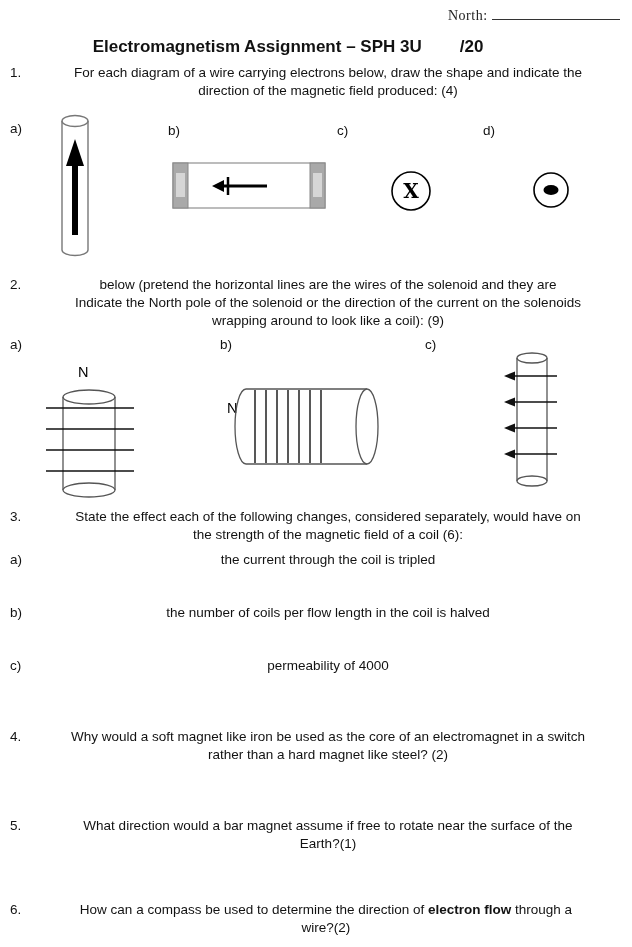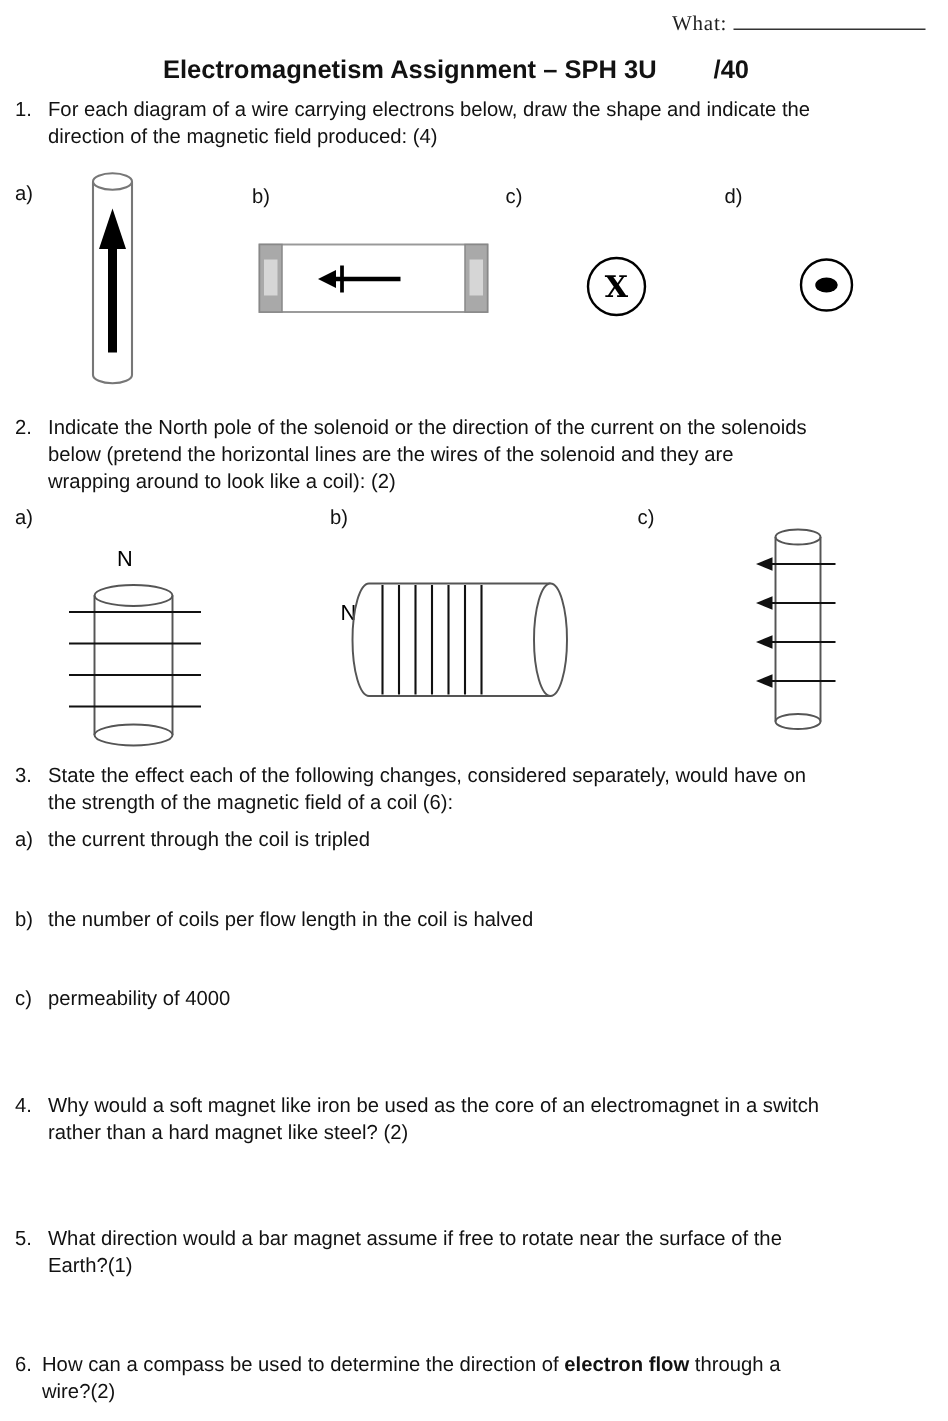--- a/index.html
+++ b/index.html
@@ -4,25 +4,25 @@
 <style>
   html, body { margin:0; padding:0; background:#ffffff; }
   .page {
     position:relative; width:632px; height:947px; background:#ffffff;
     font-family:"Liberation Sans", sans-serif; font-size:13.5px; line-height:18px;
     color:#121212; overflow:hidden;
   }
   .abs { position:absolute; }
   #name-row { top:6px; left:448px; font-family:"Liberation Serif", serif; font-size:14px; letter-spacing:0.5px; color:#222; }
   #name-line { display:inline-block; width:128px; height:13px; border-bottom:1.4px solid #333; margin-left:4px; }
-  #title-row { top:37px; left:16px; width:576px; display:flex; justify-content:center; gap:38px; font-weight:bold; font-size:17px; line-height:20px; }
+  #title-row { top:37px; left:0; width:576px; display:flex; justify-content:center; gap:38px; font-weight:bold; font-size:17px; line-height:20px; }
   .q { display:flex; align-items:flex-start; }
   .qnum { flex:none; width:22px; }
   .qnum.narrow { width:18px; }
-  .qbody { flex:1; }
+  .qbody { flex:1;text-align:center; }
   #q1 { top:64px; left:10px; width:614px; }
   #q1-diagrams { top:110px; left:0; width:632px; height:166px; }
   #q2 { top:276px; left:10px; width:614px; }
   #q2-diagrams { top:332px; left:0; width:632px; height:176px; }
   #q3  { top:508px; left:10px; width:614px; }
   #q3a { top:551px; left:10px; width:614px; }
   #q3b { top:604px; left:10px; width:614px; }
   #q3c { top:657px; left:10px; width:614px; }
   #q4  { top:728px; left:10px; width:614px; }
   #q5  { top:817px; left:10px; width:614px; }
@@ -30,26 +30,26 @@
   .dlabel { position:absolute; font-size:13.5px; }
   .dsvg { position:absolute; }
   .bold { font-weight:bold; }
 </style>
 </head>
 <body>
 
 <div class="page">
 
   <div class="abs" id="name-row">
-    <span>What:</span><span id="name-line"></span>
+    <span>North:</span><span id="name-line"></span>
   </div>
 
   <div class="abs" id="title-row">
     <span>Electromagnetism Assignment – SPH 3U</span>
-    <span>/40</span>
+    <span>/20</span>
   </div>
 
   <div class="abs q" id="q1">
     <span class="qnum">1.</span>
     <div class="qbody">
       <div>For each diagram of a wire carrying electrons below, draw the shape and indicate the</div>
       <div>direction of the magnetic field produced: (4)</div>
     </div>
   </div>
 
@@ -85,23 +85,23 @@
     <span class="dlabel" style="left:483px; top:12px;">d)</span>
     <svg class="dsvg" style="left:531px; top:60px;" width="40" height="40" viewBox="0 0 40 40">
       <circle cx="20" cy="20" r="17" fill="#ffffff" stroke="#000000" stroke-width="1.6"></circle>
       <ellipse cx="20" cy="20" rx="7.5" ry="5" fill="#000000"></ellipse>
     </svg>
   </div>
 
   <div class="abs q" id="q2">
     <span class="qnum">2.</span>
     <div class="qbody">
+      <div>below (pretend the horizontal lines are the wires of the solenoid and they are</div>
       <div>Indicate the North pole of the solenoid or the direction of the current on the solenoids</div>
-      <div>below (pretend the horizontal lines are the wires of the solenoid and they are</div>
-      <div>wrapping around to look like a coil): (2)</div>
+      <div>wrapping around to look like a coil): (9)</div>
     </div>
   </div>
 
   <div class="abs" id="q2-diagrams">
     <span class="dlabel" style="left:10px; top:4px;">a)</span>
     <span class="dlabel" style="left:220px; top:4px;">b)</span>
     <span class="dlabel" style="left:425px; top:4px;">c)</span>
 
     <svg class="dsvg" style="left:42px; top:26px;" width="100" height="148" viewBox="0 0 100 148">
       <text x="36" y="19" font-family="Liberation Sans, sans-serif" font-size="14.5" fill="#000">N</text>

